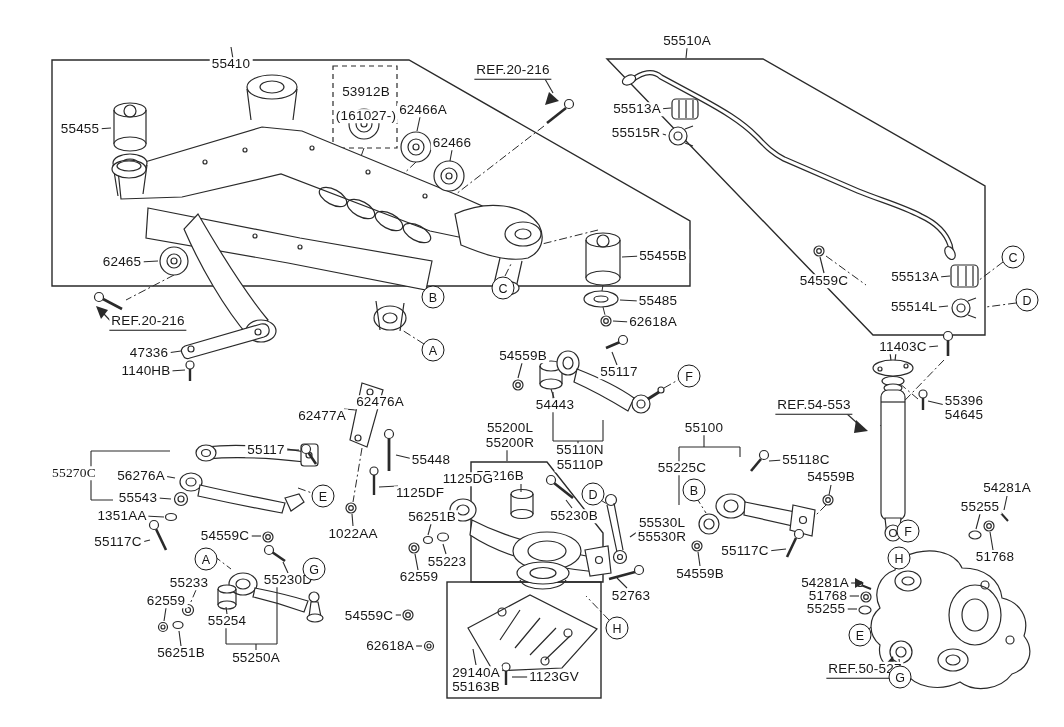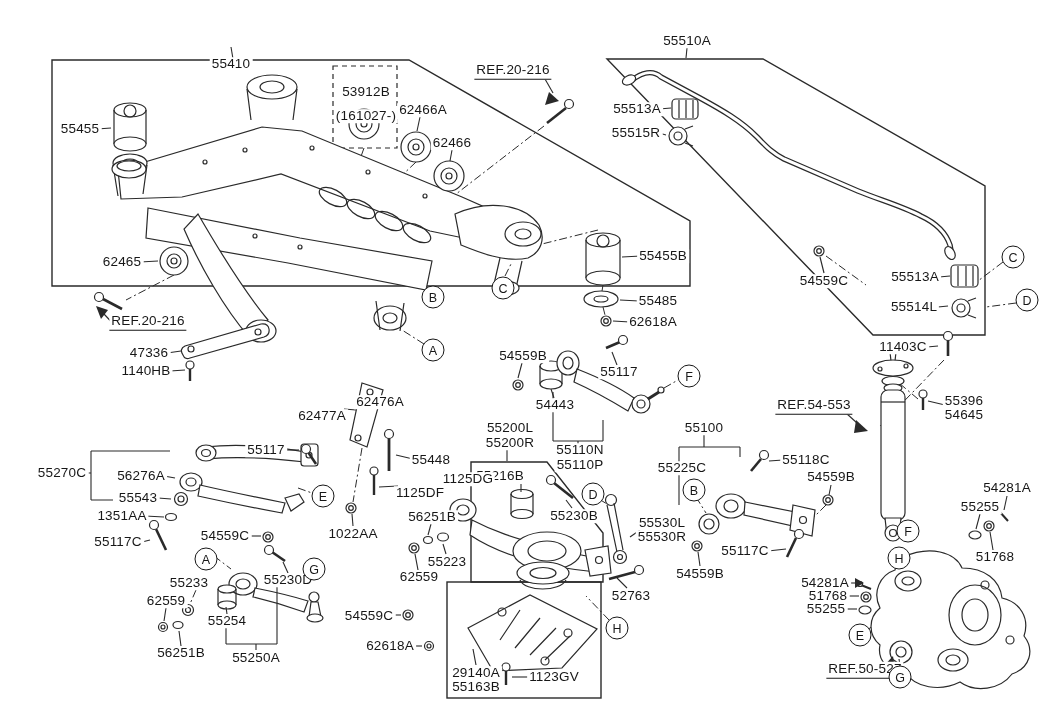--- a/index.html
+++ b/index.html
@@ -550,21 +550,21 @@
     <div class="plabel" style="left: 831px; top: 477px;">54559B</div>
     <div class="plabel" style="left: 745px; top: 551px;">55117C</div>
     <div class="plabel" style="left: 700px; top: 574px;">54559B</div>
     <div class="plabel" style="left: 1007px; top: 488px;">54281A</div>
     <div class="plabel" style="left: 980px; top: 507px;">55255</div>
     <div class="plabel" style="left: 995px; top: 557px;">51768</div>
     <div class="plabel" style="left: 825px; top: 583px;">54281A</div>
     <div class="plabel" style="left: 828px; top: 596px;">51768</div>
     <div class="plabel" style="left: 826px; top: 609px;">55255</div>
     <div class="plabel u" style="left: 865px; top: 670px;">REF.50-527</div>
-    <div class="plabel" style="left: 62px; top: 473px;">55270C</div>
+    <div class="plabel" style="left: 74px; top: 473px; font-family: Liberation Serif, serif;">55270C</div>
     <div class="plabel" style="left: 141px; top: 476px;">56276A</div>
     <div class="plabel" style="left: 138px; top: 498px;">55543</div>
     <div class="plabel" style="left: 122px; top: 516px;">1351AA</div>
     <div class="plabel" style="left: 118px; top: 542px;">55117C</div>
     <div class="plabel" style="left: 266px; top: 450px;">55117</div>
     <div class="plabel" style="left: 225px; top: 536px;">54559C</div>
     <div class="plabel" style="left: 189px; top: 583px;">55233</div>
     <div class="plabel" style="left: 166px; top: 601px;">62559</div>
     <div class="plabel" style="left: 227px; top: 621px;">55254</div>
     <div class="plabel" style="left: 181px; top: 653px;">56251B</div>

